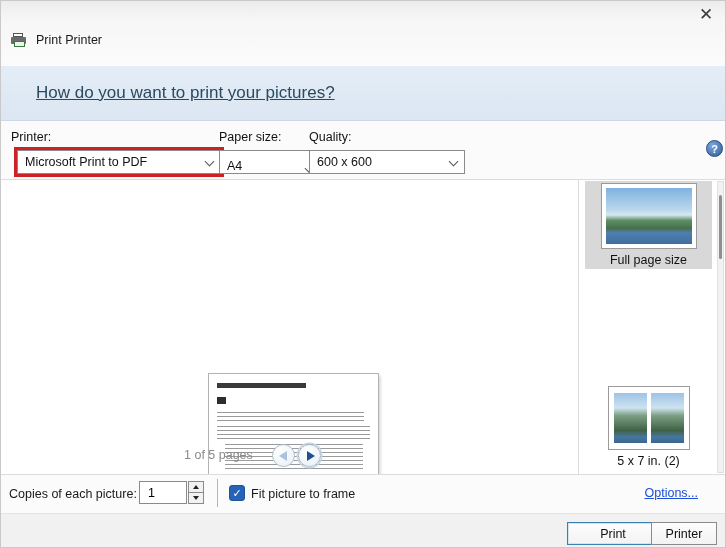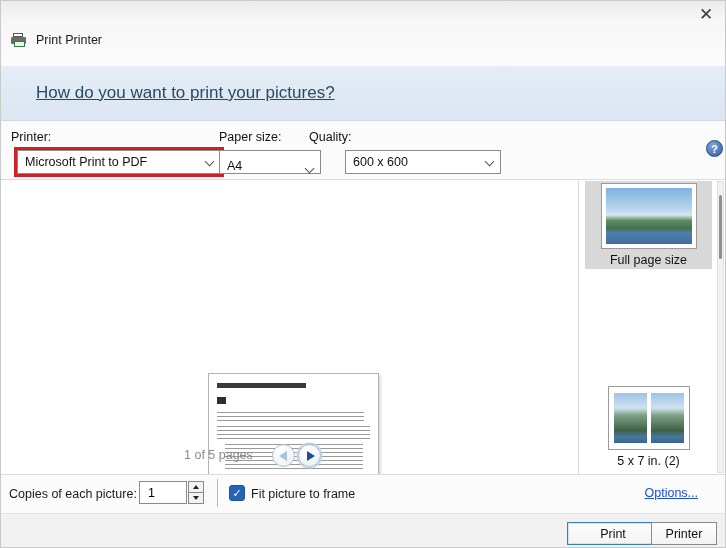--- a/index.html
+++ b/index.html
@@ -27,21 +27,21 @@
   
   .field-label { position:absolute; top:129px; font-size:12.5px; color:#111; }
   .combo { position:absolute; top:149px; height:24px; background:#fff; border:1px solid #8a8a8a;
     display:flex; align-items:center; justify-content:space-between; padding:0 7px 0 7px; cursor:default; }
   .combo .val { font-size:12.5px; color:#111; white-space:nowrap; overflow:hidden; }
   .chev { width:8px; height:8px; position:relative; flex:0 0 auto; margin-left:6px; }
   .chev::after { content:""; position:absolute; left:1px; top:0px; width:6px; height:6px;
     border-right:1.6px solid #555; border-bottom:1.6px solid #555; transform:rotate(45deg); }
   .combo.printer { left:16px; width:204px; box-shadow:0 0 0 3px #cb2127; }
   .combo.paper { left:218px; width:102px;align-items:flex-end; }
-  .combo.quality { left:308px; width:156px;margin-left:36px; }
+  .combo.quality { left:308px; width:156px; }
 
   .help-btn { position:absolute; top:139px; left:705px; width:17px; height:17px; border-radius:50%;
     background:radial-gradient(circle at 35% 30%, #7aa7dc, #2f5e9e); border:1px solid #27497c;
     color:#fff; font-size:11px; font-weight:bold; display:flex; align-items:center; justify-content:center; cursor:pointer; }
 
   .hdivider { position:absolute; left:0; right:0; height:1px; background:#dcdcdc; }
 
   
   .main { position:absolute; top:179px; left:0; right:0; height:294px; background:#fff; }
   .vdivider { position:absolute; left:577px; top:179px; width:1px; height:294px; background:#dcdcdc; }

